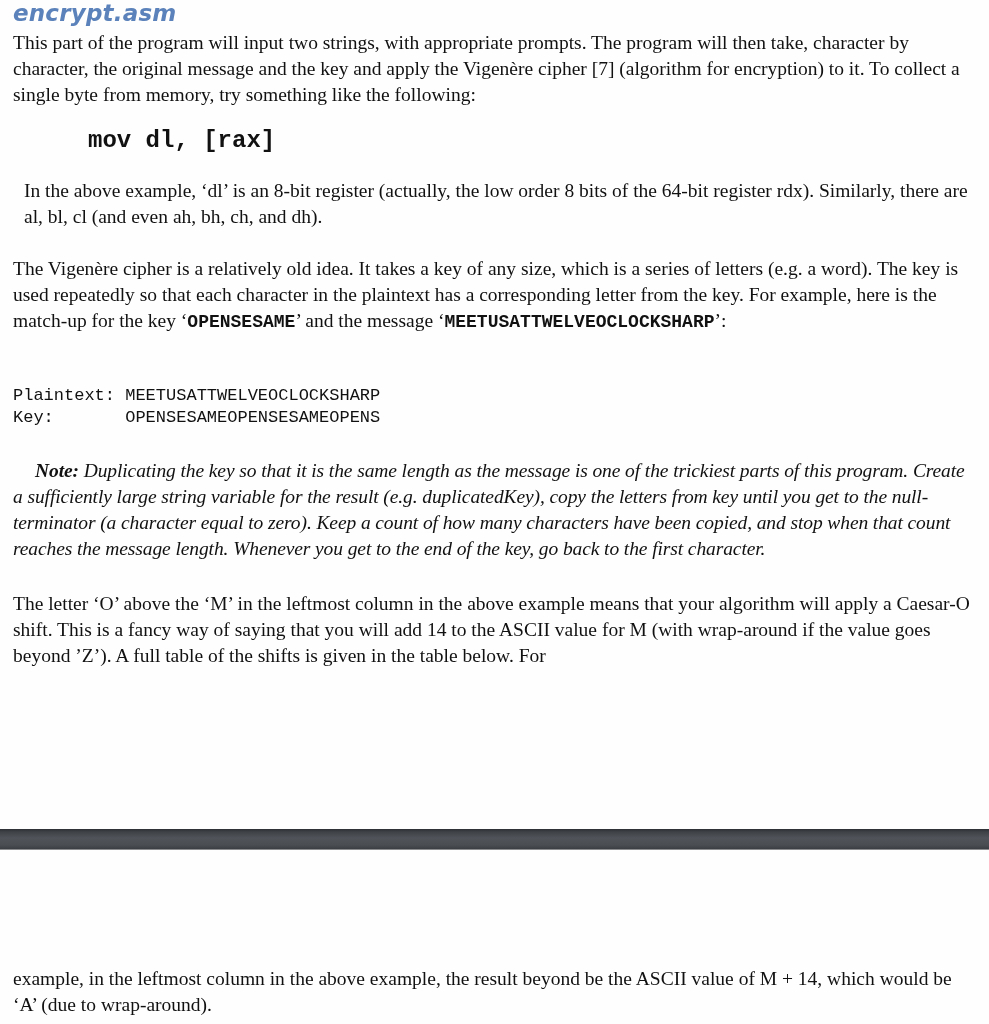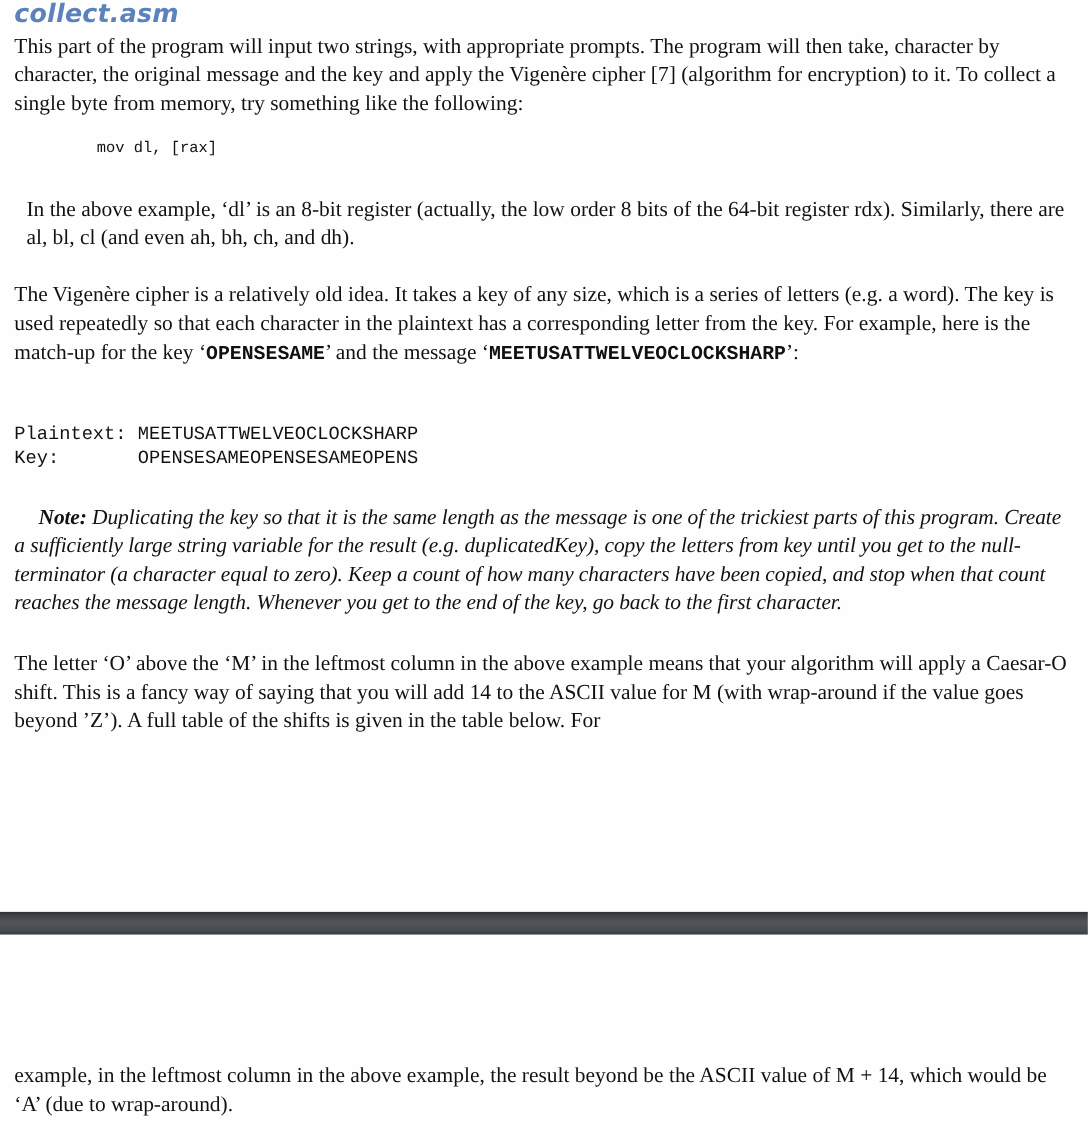--- a/index.html
+++ b/index.html
@@ -2,34 +2,34 @@
 <html><head>
   <meta charset="utf-8">
   <style>
     html, body { margin: 0; padding: 0; background: #fefefe; }
     body { width: 989px; height: 1024px; position: relative; overflow: hidden; color: #111; }
     .serif { font-family: "Liberation Serif", "DejaVu Serif", serif; font-size: 19.5px; line-height: 26px; }
     .mono { font-family: "Liberation Mono", "DejaVu Sans Mono", monospace; }
     .page { position: absolute; left: 0; top: 0; width: 989px; }
     .title { position: absolute; left: 13px; top: 0px; font-family: "DejaVu Sans", sans-serif; font-weight: bold; font-style: italic; font-size: 23px; color: #5b82ba; letter-spacing: 0.2px; }
     .para { position: absolute; left: 13px; width: 965px; margin: 0; }
-    .code { position: absolute; left: 88px; top: 127px; font-size: 14px; }
+    .code { position: absolute; left: 88px; top: 127px; font-size: 24px; font-weight: bold; }
     .inline-code { font-family: "Liberation Mono", "DejaVu Sans Mono", monospace; font-weight: bold; font-size: 18px; }
     .kp { position: absolute; left: 13px; top: 385px; font-size: 17px; line-height: 22px; white-space: pre; }
     .note { font-style: italic; }
     .note b { font-weight: bold; margin-left: 22px; }
     .divider { position: absolute; left: 0; top: 829px; width: 989px; height: 21px;
       background: linear-gradient(#2c2f33 0px, #3f4347 3px, #50545a 9px, #4a4e52 16px, #3b3f43 20px, #d8d8d8 21px); }
   </style>
 </head>
 <body>
 
 <div class="page">
 
-  <div class="title">collect.asm</div>
+  <div class="title">encrypt.asm</div>
 
   <p class="para serif" style="top:30px;">This part of the program will input two strings, with appropriate prompts.  The program will then take, character by character, the original message and the key and apply the Vigenère cipher [7] (algorithm for encryption) to it.  To collect a single byte from memory, try something like the following:</p>
 
   <div class="code mono">mov dl, [rax]</div>
 
   <p class="para serif" style="top:178px;margin-left:11px;">In the above example, ‘dl’ is an 8-bit register (actually, the low order 8 bits of the 64-bit register rdx). Similarly, there are al, bl, cl (and even ah, bh, ch, and dh).</p>
 
   <p class="para serif" style="top:256px;"><span>The Vigenère cipher is a relatively old idea.  It takes a key of any size, which is a series of letters (e.g. a word).  The key is used repeatedly so that each character in the plaintext has a corresponding letter from the key.  For example, here is the match-up for the key ‘</span><span class="inline-code">OPENSESAME</span><span>’ and the message ‘</span><span class="inline-code">MEETUSATTWELVEOCLOCKSHARP</span><span>’:</span></p>
 
   <div class="kp mono"><div><span>Plaintext: </span><span>MEETUSATTWELVEOCLOCKSHARP</span></div><div><span>Key:       </span><span>OPENSESAMEOPENSESAMEOPENS</span></div></div>

